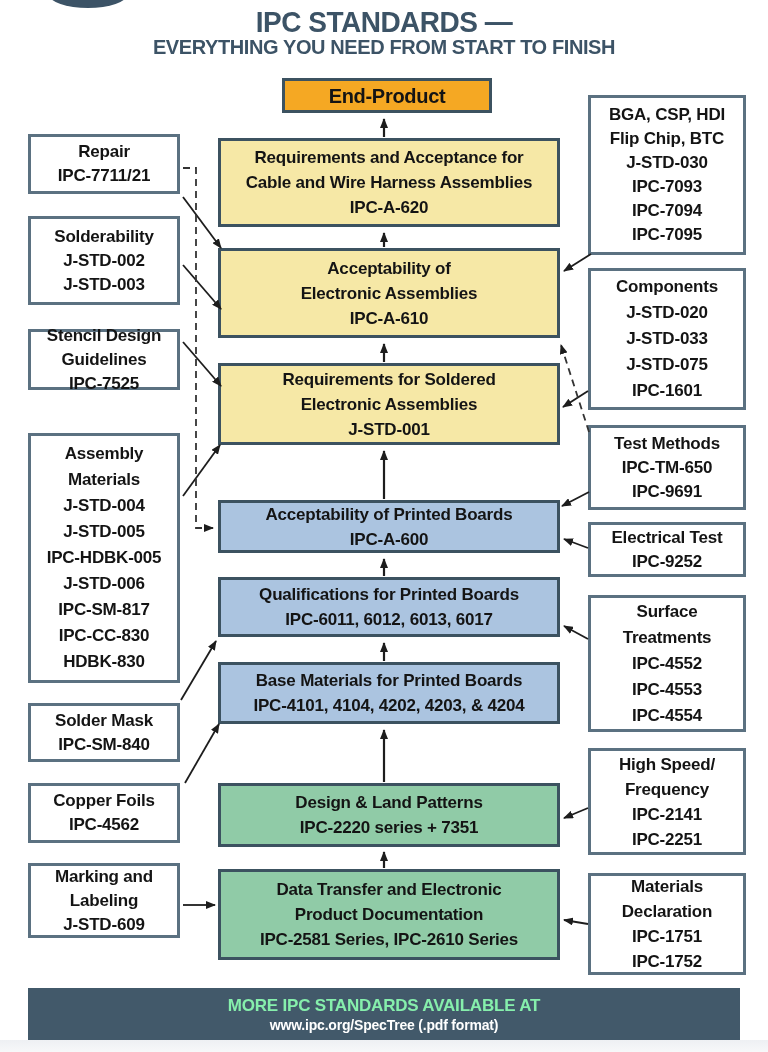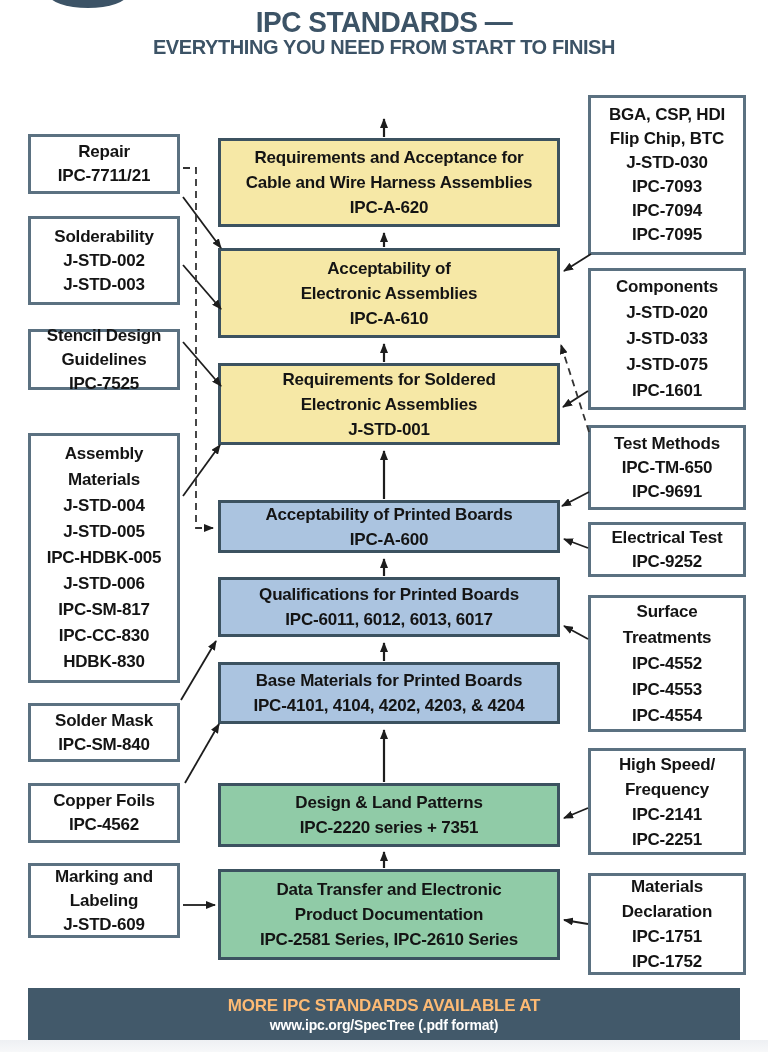--- a/index.html
+++ b/index.html
@@ -37,36 +37,39 @@
   .green{background:var(--green);border:3px solid var(--border_dark);text-align:center;}
   .orangebox{background:var(--orange);border:3px solid var(--border_dark);}
   .center .btxt{line-height:25px;}
   .endp .btxt{font-size:20px;letter-spacing:-0.3px;}
   #connectors{position:absolute;left:0;top:0;z-index:3;pointer-events:none;}
   .banner{
     position:absolute;left:28px;top:988px;width:712px;height:52px;
     background:var(--banner);z-index:2;
     display:flex;flex-direction:column;align-items:center;justify-content:center;
   }
-  .banner .l1{color:#fdba74;font-weight:bold;font-size:17px;letter-spacing:-0.2px;line-height:22px;}
+  .banner .l1{color:#86efac;font-weight:bold;font-size:17px;letter-spacing:-0.2px;line-height:22px;}
   .banner .l2{color:#fff;font-weight:bold;font-size:14px;letter-spacing:-0.2px;line-height:17px;}
   .below{
     position:absolute;left:0;top:1040px;width:768px;height:12px;
     background:linear-gradient(#eef0f3,#f7f8f9);
   }
 </style>
 </head>
 <body>
 
 <div id="poster">
 
   <div class="logo"></div>
   <div class="title">IPC STANDARDS —</div>
   <div class="subtitle">EVERYTHING YOU NEED FROM START TO FINISH</div>
 
+  <div class="box orangebox endp" style="left:282px;top:78px;width:210px;height:35px">
+    <div class="btxt">End-Product</div>
+  </div>
 
   <div class="box yellow center" style="left:218px;top:138px;width:342px;height:89px">
     <div class="btxt">Requirements and Acceptance for
 Cable and Wire Harness Assemblies
 IPC-A-620</div>
   </div>
 
   <div class="box yellow center" style="left:218px;top:248px;width:342px;height:90px">
     <div class="btxt">Acceptability of
 Electronic Assemblies

